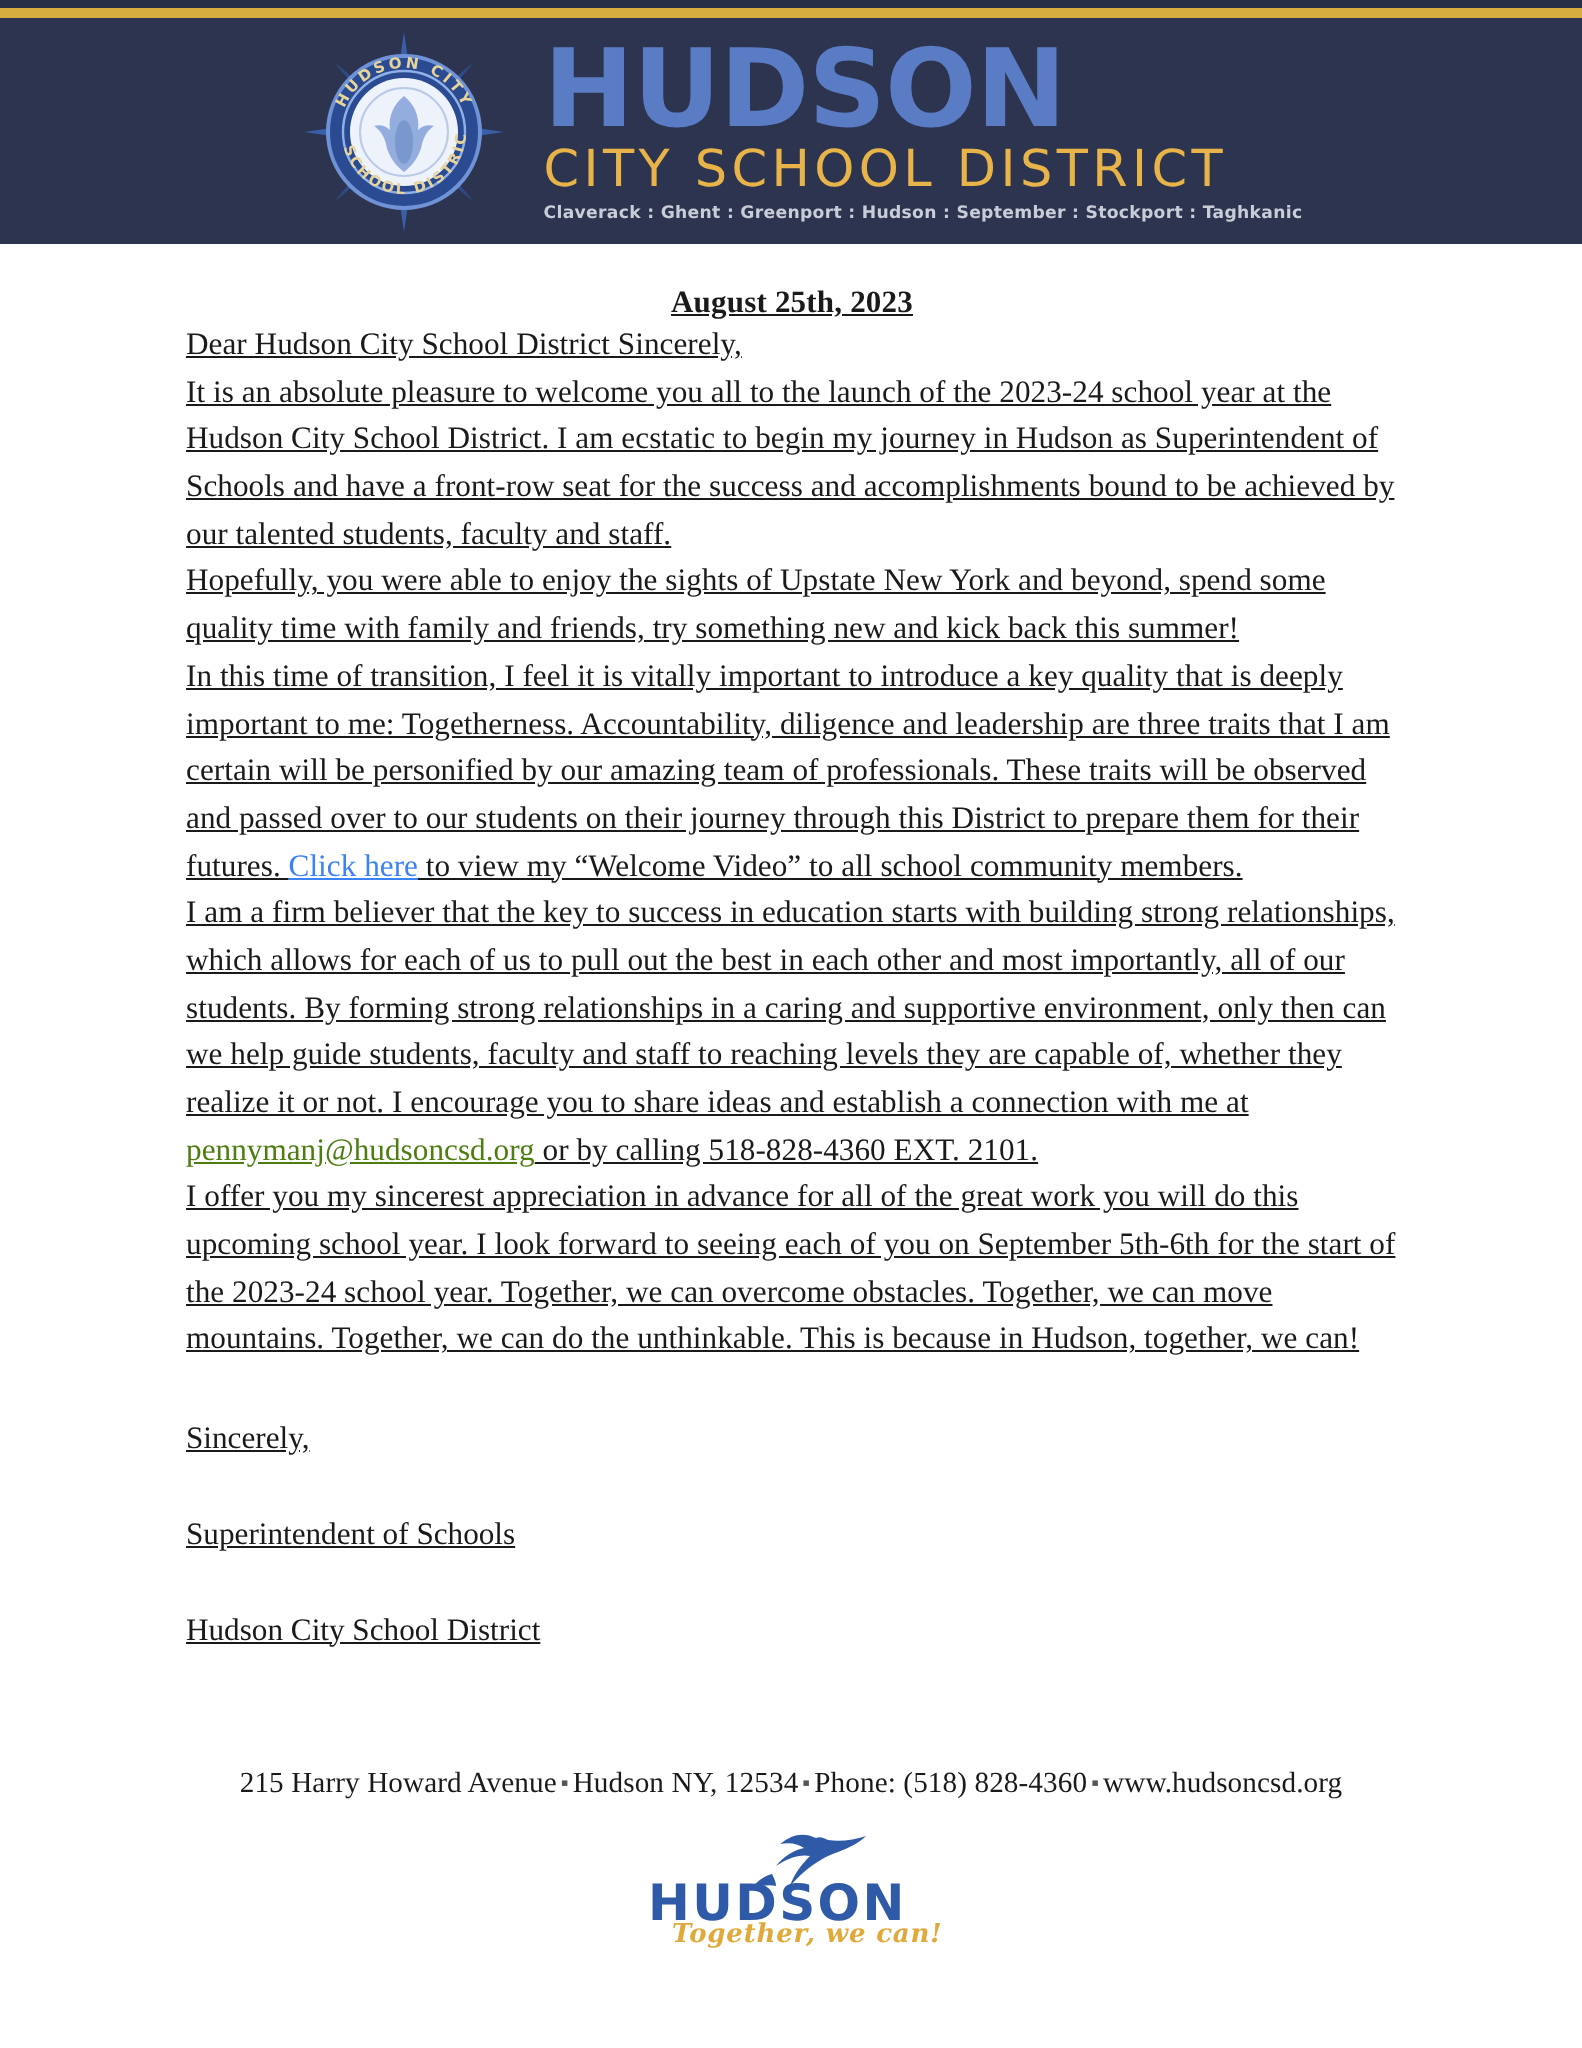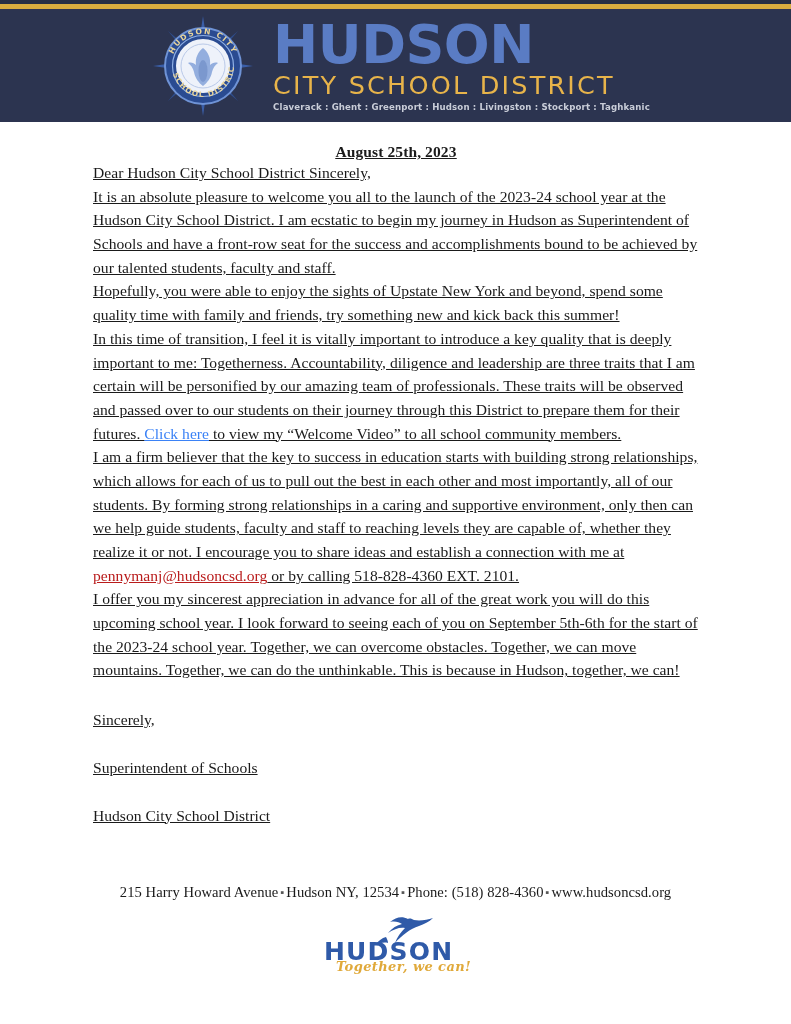--- a/index.html
+++ b/index.html
@@ -109,21 +109,21 @@
     letter-spacing: 0.02px;
   }
   .gap-greeting { margin-top: 24px; }
   .gap-par { margin-top: 18px; }
 
   a.doc-link {
     color: #3b82f6;
     text-decoration: underline;
   }
   a.mail-link {
-    color: #b91c1c;
+    color: #4d7c0f;
     text-decoration: underline;
   }
 
   .signature {
     margin-top: 26px;
     font-size: 15.6px;
     line-height: 1.52;
   }
   .signature div { white-space: nowrap; margin-top: 24px; }
 
@@ -203,21 +203,21 @@
       </text>
       <text font-family="DejaVu Sans, sans-serif" font-size="7.4" font-weight="bold" fill="#e8d49a" letter-spacing="1.4">
         <textPath href="#arcBot" startOffset="8%">SCHOOL DISTRICT</textPath>
       </text>
     </svg>
   </div>
 
   <div class="wordmark">
     <div class="wm-hudson">HUDSON</div>
     <div class="wm-district">CITY SCHOOL DISTRICT</div>
-    <div class="wm-towns">Claverack : Ghent : Greenport : Hudson : Livingston : Stockport : Taghkanic</div>
+    <div class="wm-towns">Claverack : Ghent : Greenport : Hudson : September : Stockport : Taghkanic</div>
   </div>
 </div>
 
 <div class="letter">
 
   <div class="date-line">
     <span>August 25th, 2023</span>
   </div>
 
   <p class="body-par gap-greeting">Dear Hudson City School District Sincerely,</p>

